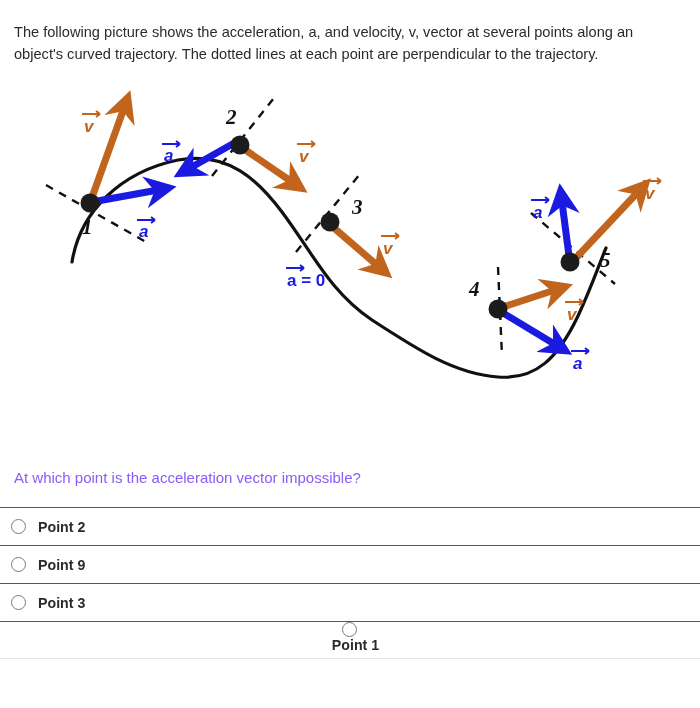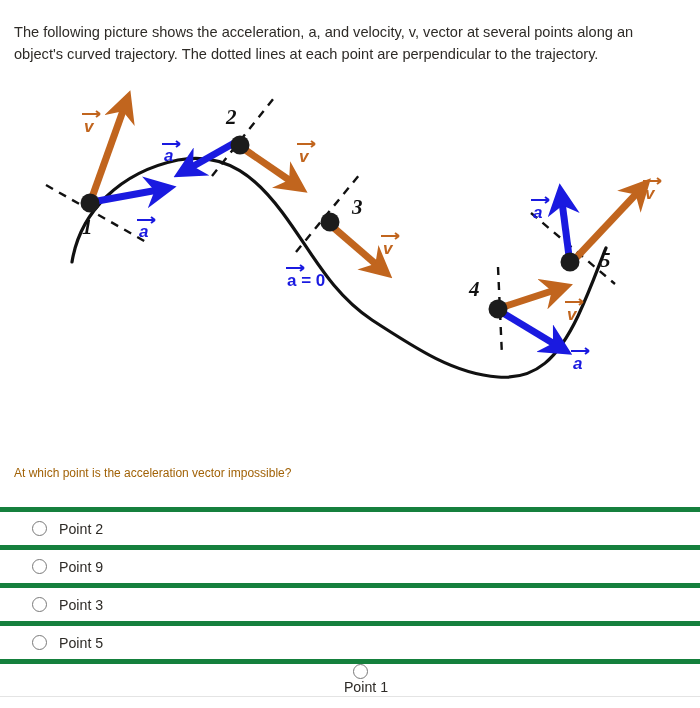--- a/index.html
+++ b/index.html
@@ -34,38 +34,39 @@
     left: 0;
     top: 62px;
     width: 700px;
     height: 380px;
   }
   .question {
     position: absolute;
     left: 14px;
     top: 452px;
     width: 660px;
-    font-size: 12px;
+    font-size: 15px;
     line-height: 1.5;
-    color: #a16207;
+    color: #8b5cf6;
   }
   .options {
     position: absolute;
     left: 0;
     top: 507px;
     width: 700px;
   }
   .option-row {
     position: relative;
     display: flex;
     align-items: center;
     height: 38px;
-    border-top: 5px solid #15803d;
-    padding-left: 32px;
+    border-top: 1px solid #15803d;
+    padding-left: 11px;
     box-sizing: border-box;
+    font-weight: bold;
   }
   .option-row:last-child {
     border-bottom: 1px solid #e4e4e4;
     flex-direction: column;
   }
   .radio {
     width: 13px;
     height: 13px;
     border: 1.3px solid #7a7a7a;
     border-radius: 50%;
@@ -208,21 +209,17 @@
     <div class="option-row">
       <span class="radio"></span>
       <span class="option-label">Point 9</span>
     </div>
     <div class="option-row">
       <span class="radio"></span>
       <span class="option-label">Point 3</span>
     </div>
     <div class="option-row">
       <span class="radio"></span>
-      <span class="option-label">Point 5</span>
-    </div>
-    <div class="option-row">
-      <span class="radio"></span>
       <span class="option-label">Point 1</span>
     </div>
   </div>
 
 </div>
 
 </body></html>

